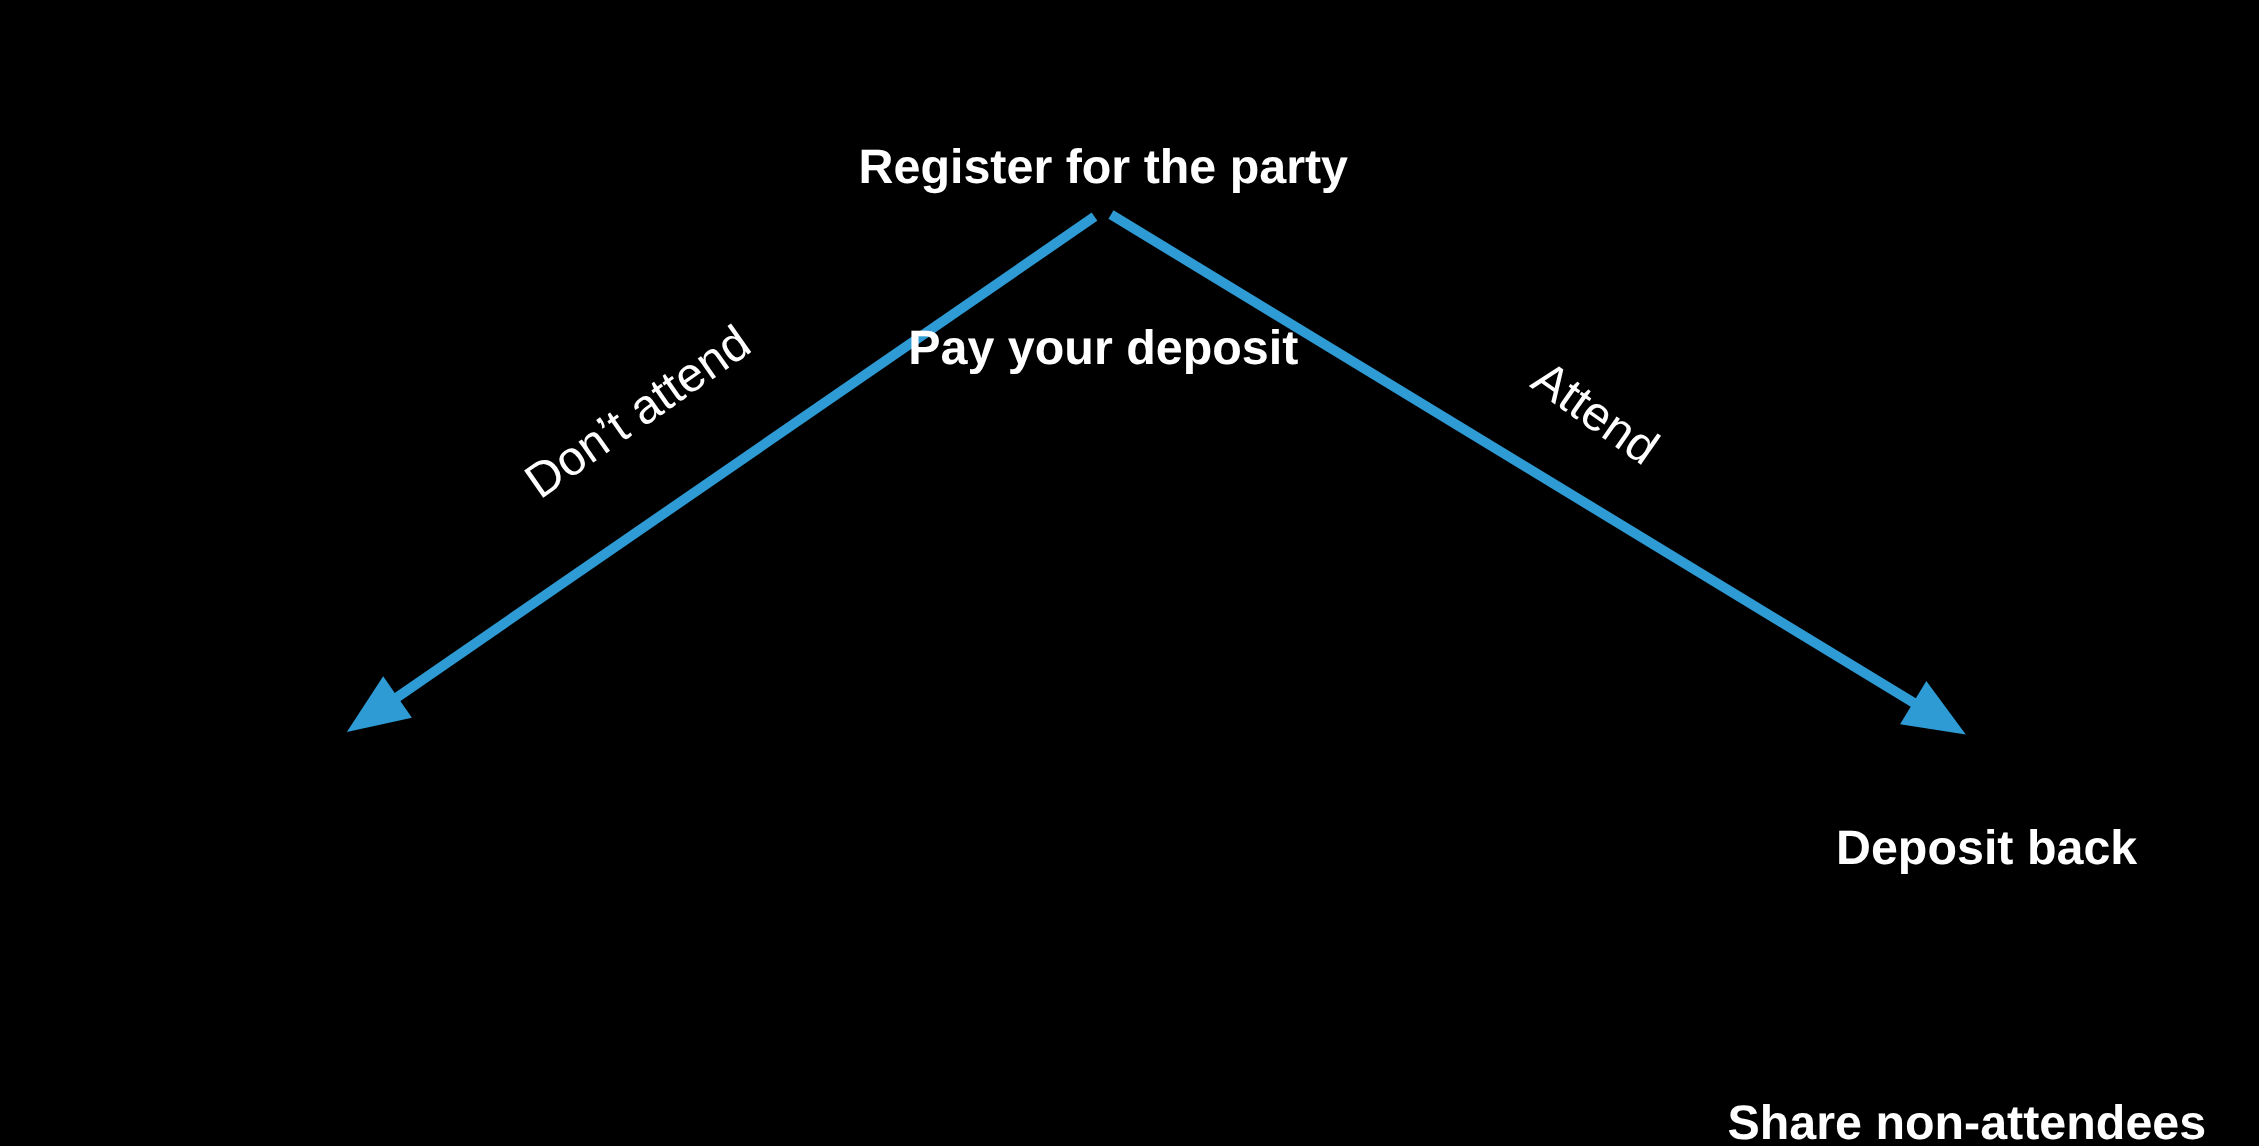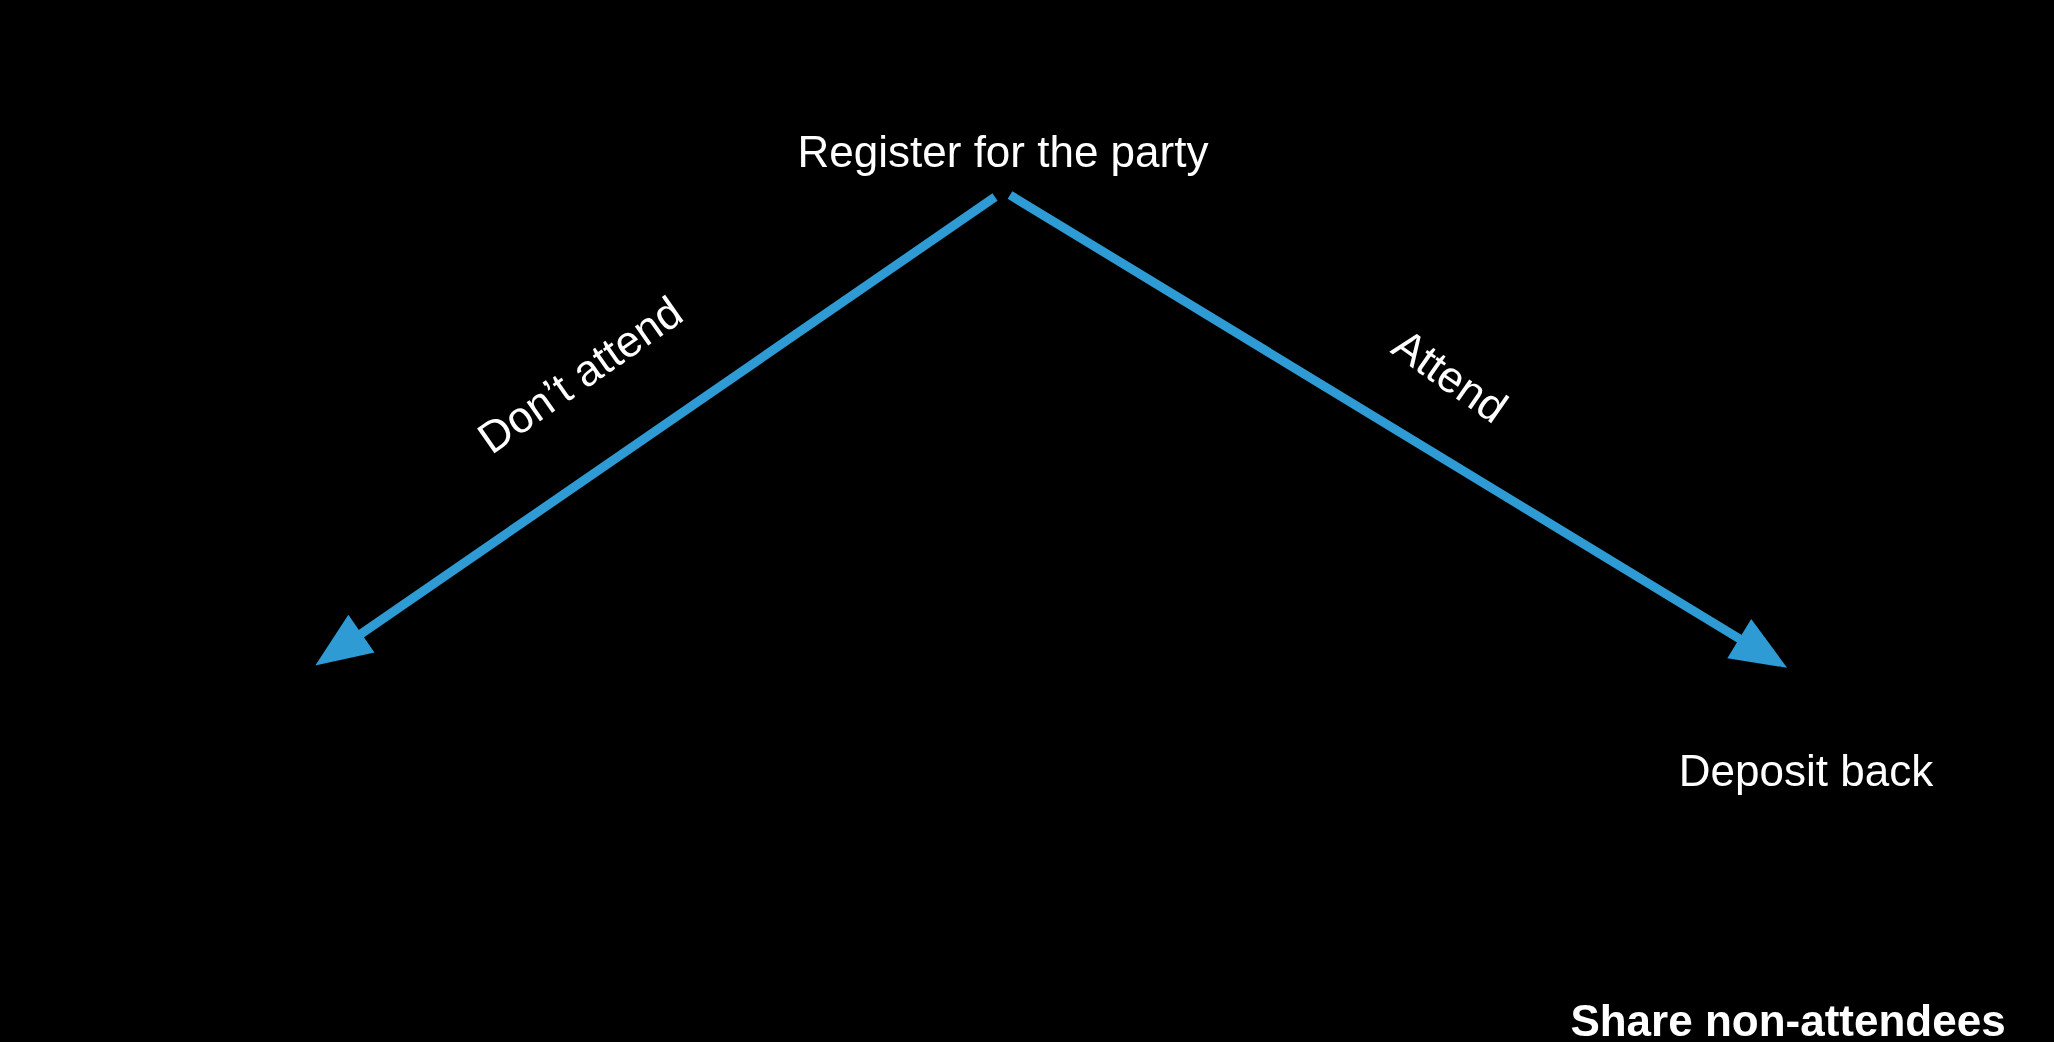--- a/index.html
+++ b/index.html
@@ -22,21 +22,21 @@
     position: absolute;
     inset: 0;
     width: 100%;
     height: 100%;
   }
   .txt {
     position: absolute;
     white-space: pre;
     color: var(--text);
   }
-  .bold { font-weight: normal; }
+  .bold { font-weight: bold; }
   .root-node {
     top: 14px;
     left: 753px;
     width: 500px;
     text-align: center;
     font-size: 44px;
     line-height: 55px;
   }
   .branch-label {
     font-size: 44px;
@@ -86,20 +86,21 @@
       <marker id="arrowhead" markerUnits="userSpaceOnUse" markerWidth="60" markerHeight="50" viewBox="0 0 60 50" refX="45" refY="25" orient="auto">
         <path d="M2,2 L58,25 L2,48 Z" fill="var(--arrow)"></path>
       </marker>
     </defs>
     <line x1="995" y1="197" x2="326" y2="658" stroke="var(--arrow)" stroke-width="9" marker-end="url(#arrowhead)"></line>
     <line x1="1010" y1="195" x2="1776" y2="661" stroke="var(--arrow)" stroke-width="9" marker-end="url(#arrowhead)"></line>
   </svg>
 
   <div class="txt root-node bold">
     <div>Register for the party</div>
+    <div>Pay your deposit</div>
   </div>
 
   <div class="txt branch-label left">Don’t attend</div>
 
   <div class="txt branch-label right">Attend</div>
 
 
   <div class="txt outcome right bold">Deposit back</div>
 
   <div class="txt note">

